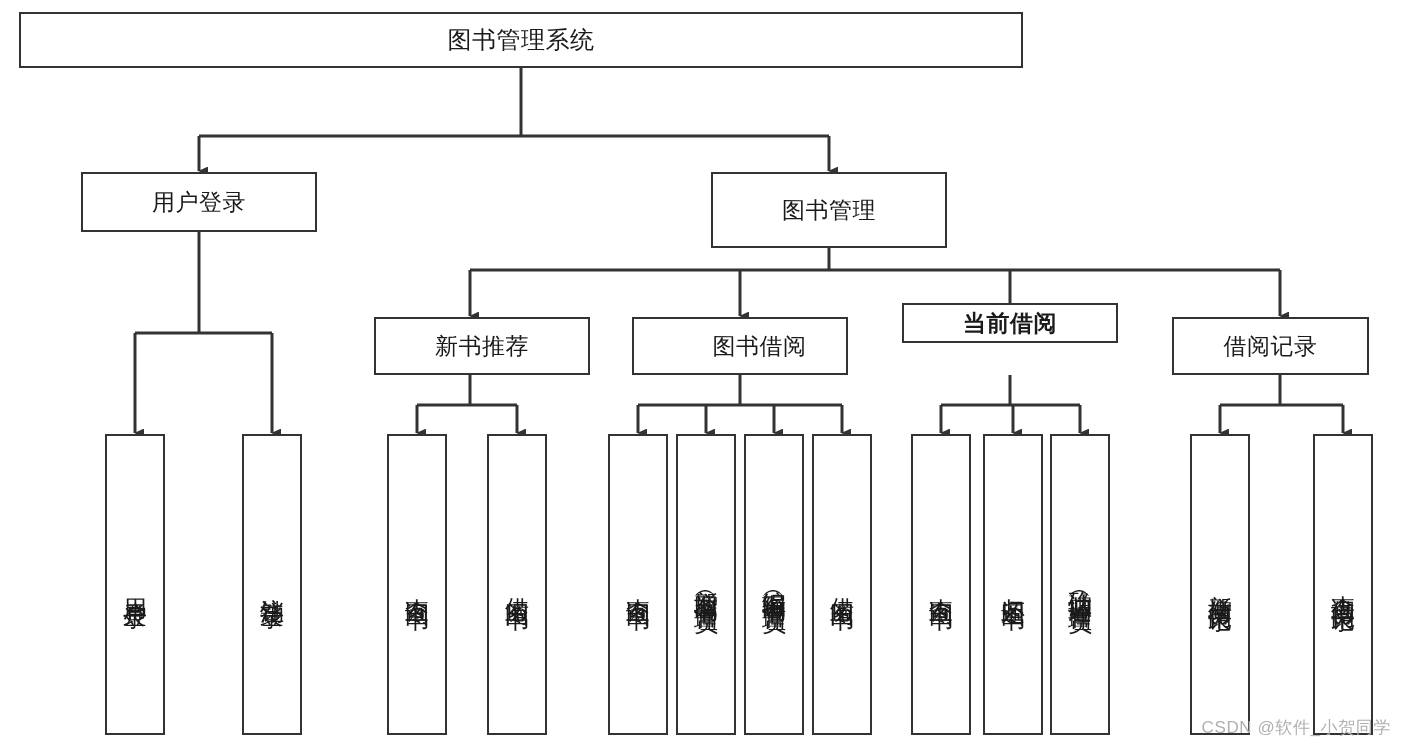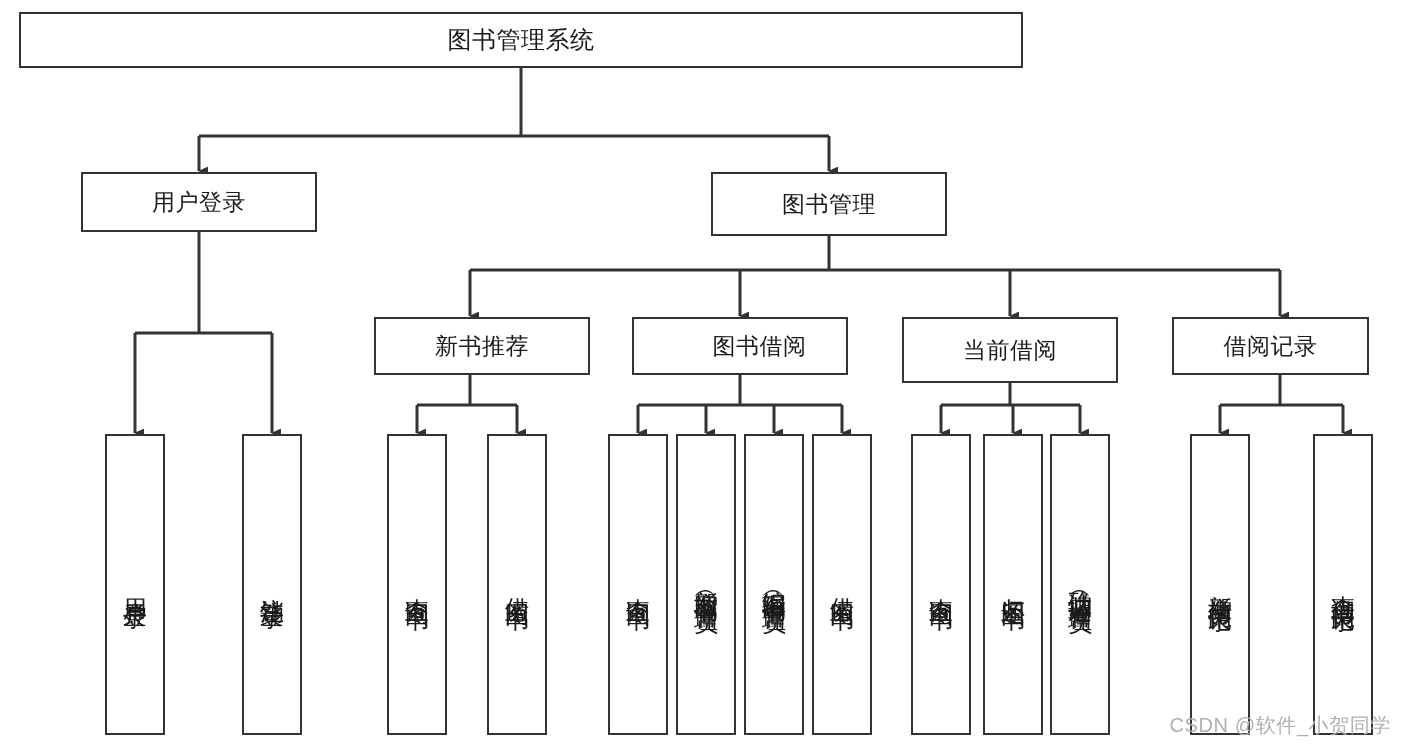--- a/index.html
+++ b/index.html
@@ -59,21 +59,21 @@
     font-size: 24px;
     line-height: 1.16;
     letter-spacing: 3px;
     white-space: nowrap;
     margin: 0 auto;
   }
   .watermark {
     position: absolute;
     right: 14px;
     bottom: 8px;
-    font-size: 20px;
+    font-size: 17px;
     color: #b0b0b0;
     letter-spacing: 0.6px;
     white-space: nowrap;
     pointer-events: none;
   }
 </style>
 </head>
 <body>
 
 <div id="diagram-root">
@@ -121,30 +121,30 @@
       </g>
   </svg>
 
   <div id="nodes-layer">
       <div class="node-box node-h node-root" style="left: 19px; top: 12px; width: 1004px; height: 56px;">
         <span class="node-label">图书管理系统</span>
       </div>
       <div class="node-box node-h" style="left: 81px; top: 172px; width: 236px; height: 60px;">
         <span class="node-label">用户登录</span>
       </div>
-      <div class="node-box node-h" style="left: 711px; top: 172px; width: 236px; height: 64px;">
+      <div class="node-box node-h" style="left: 711px; top: 172px; width: 236px; height: 76px;">
         <span class="node-label">图书管理</span>
       </div>
       <div class="node-box node-h" style="left: 362px; top: 317px; width: 216px; height: 58px; margin-left: 12px;">
         <span class="node-label">新书推荐</span>
       </div>
       <div class="node-box node-h" style="left: 632px; top: 317px; width: 216px; height: 58px; padding-left: 39px;">
         <span class="node-label">图书借阅</span>
       </div>
-      <div class="node-box node-h" style="left: 902px; top: 317px; width: 216px; height: 66px;">
+      <div class="node-box node-h" style="left: 902px; top: 303px; width: 216px; height: 40px; font-weight: bold;">
         <span class="node-label">当前借阅</span>
       </div>
       <div class="node-box node-h" style="left: 1172px; top: 317px; width: 197px; height: 58px;">
         <span class="node-label">借阅记录</span>
       </div>
       <div class="node-box node-v" style="left: 105px; top: 434px; width: 60px; height: 301px; align-items: center;">
         <span class="node-label">用户登录</span>
       </div>
       <div class="node-box node-v" style="left: 242px; top: 434px; width: 60px; height: 301px; align-items: center;">
         <span class="node-label">注销登录</span>

